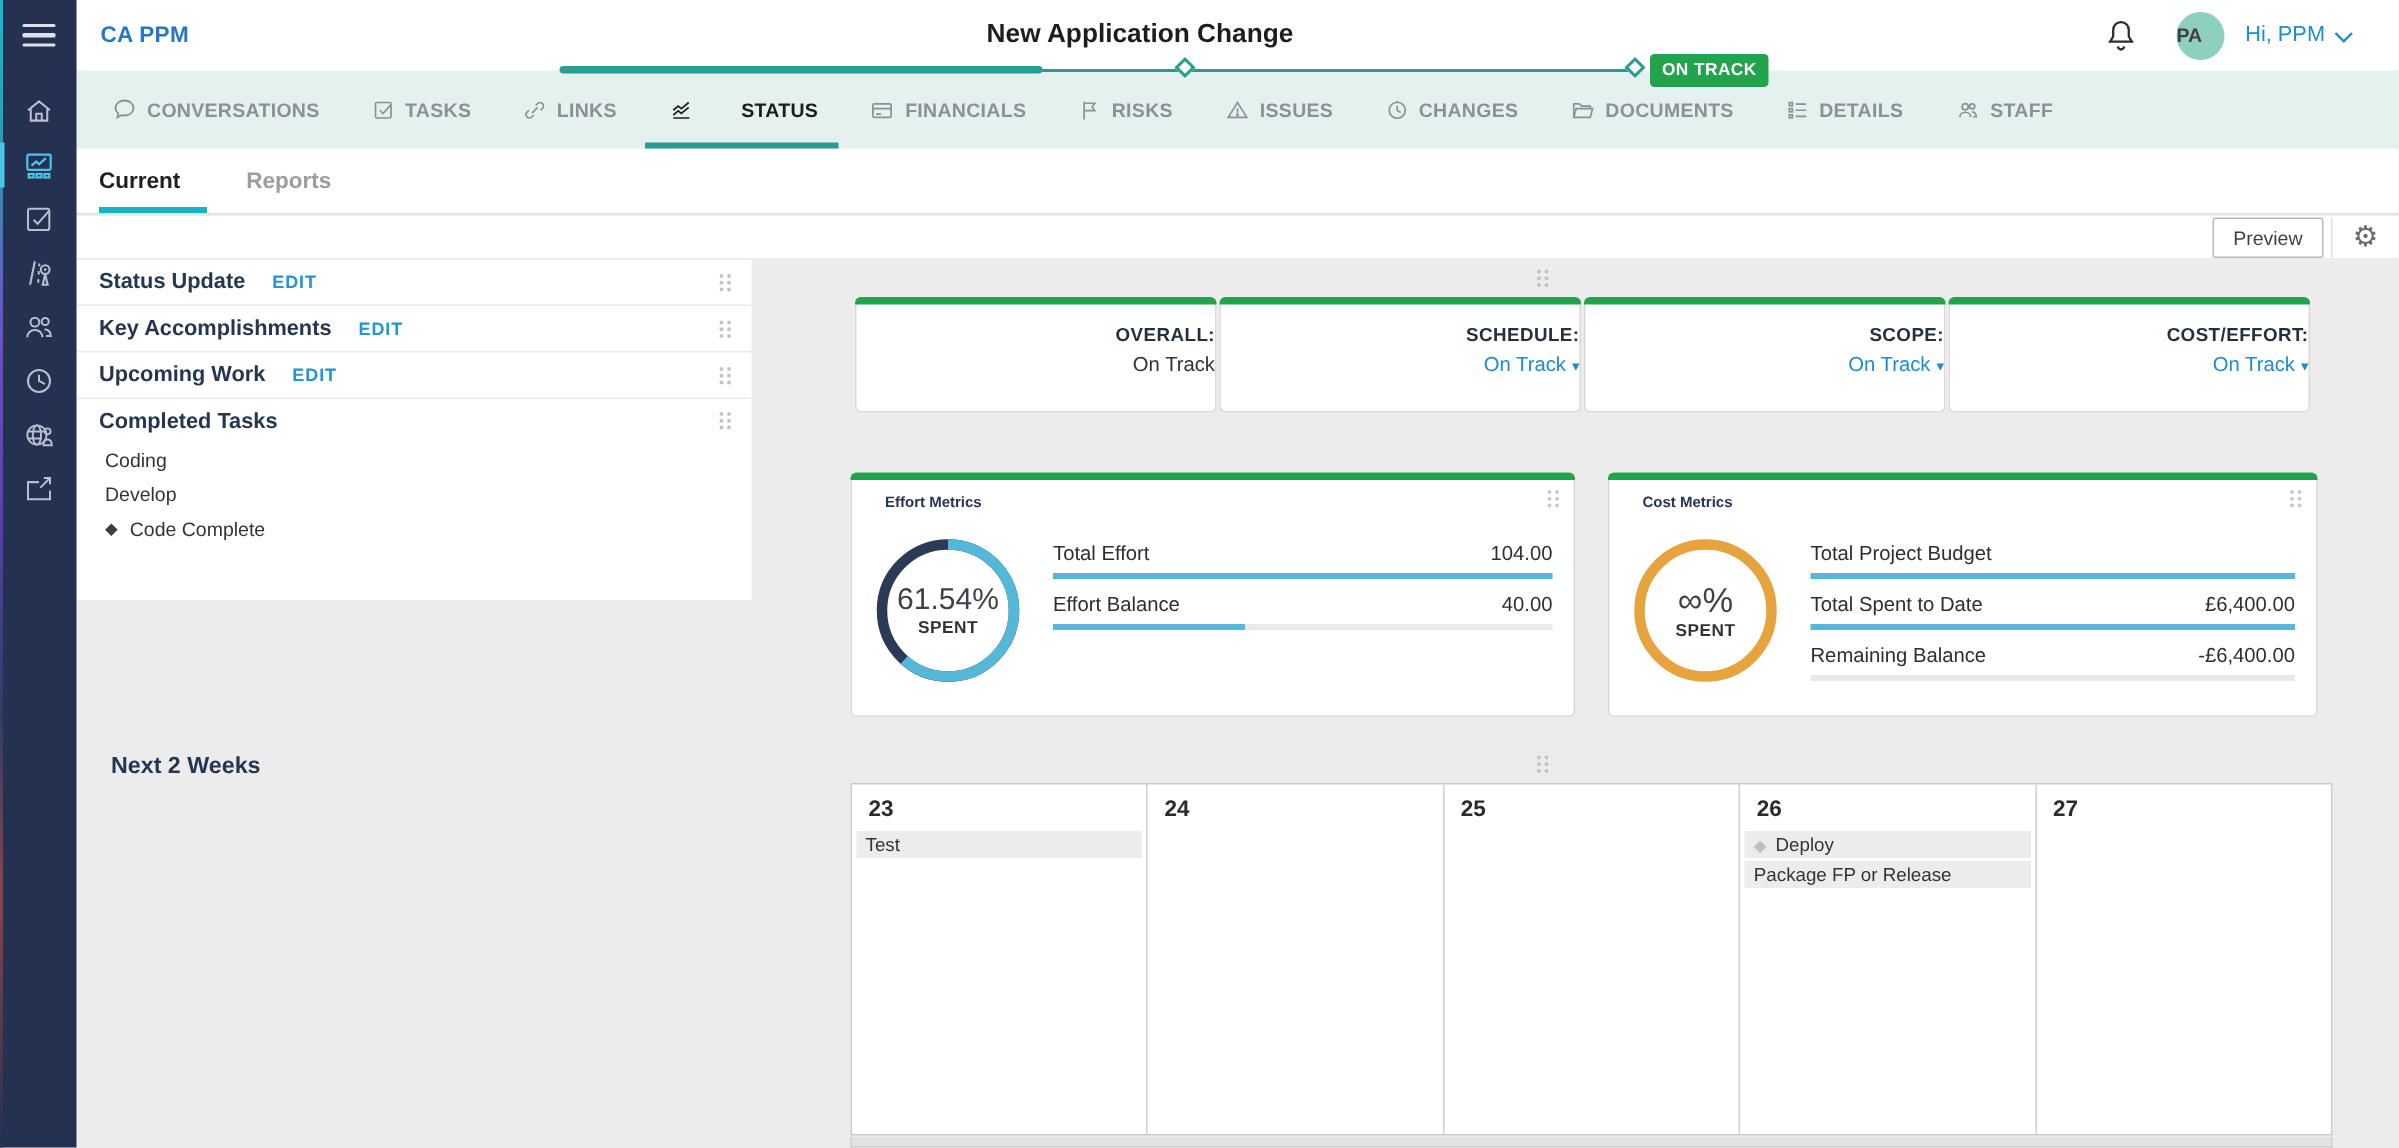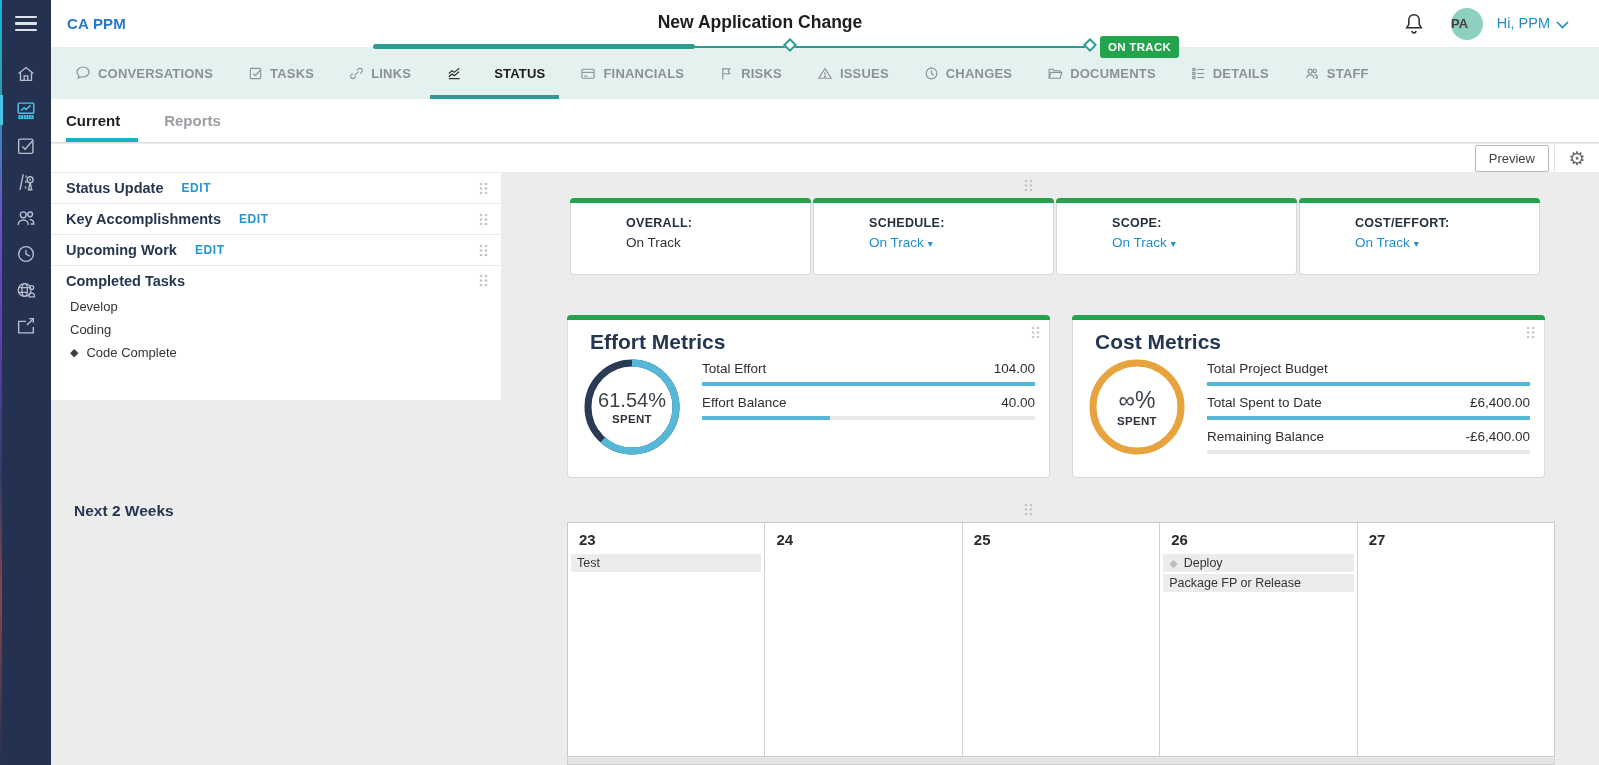--- a/index.html
+++ b/index.html
@@ -81,38 +81,38 @@
   .lp-row { display:flex; align-items:center; height:31px; padding:0 12px 0 15px; border-bottom:1px solid #e9e9e9; }
   .lp-row.no-border { border-bottom:none; height:29px; }
   .lp-title { font-size:14.5px; font-weight:bold; color:#253750; margin-right:18px; }
   .edit-link { font-size:12px; font-weight:bold; color:#2196d3; letter-spacing:.6px; cursor:pointer; }
   .drag { margin-left:auto; cursor:grab; line-height:0; }
   .lp-item { display:flex; align-items:center; height:23px; padding-left:19px; font-size:13px; color:#333; cursor:pointer; }
   .lp-item .milestone-diamond { color:#3d3d3d; font-size:11px; margin-right:8px; }
 
   
   .cards-dots { position:absolute; left:972px; top:6px; cursor:grab; line-height:0; }
-  .status-cards { position:absolute; left:519px; top:26px; width:970px; height:77px; display:flex; gap:2px; }
+  .status-cards { position:absolute; left:519px; top:26px; width:970px; height:77px; display:flex; gap:2px;text-align:right; }
   .status-card { flex:1; background:#fff; border:1px solid #d9d9d9; border-top:none; border-radius:4px;
     position:relative; padding:18px 0 0 55px; }
   .status-card::before { content:''; position:absolute; left:-1px; right:-1px; top:0; height:5px;
     background:var(--status-green,#23a34c); border-radius:4px 4px 0 0; }
   .sc-label { font-size:12.5px; font-weight:bold; color:#23303e; letter-spacing:.3px; margin-bottom:5px; }
   .sc-value { font-size:13.5px; color:#333; }
   .sc-value.link { color:var(--link-blue,#1f8ccc); cursor:pointer; }
   .caret { font-size:10px; margin-left:4px; }
 
   
   .metric-card { position:absolute; top:143px; height:163px; background:#fff; border:1px solid #d9d9d9;
     border-top:none; border-radius:4px; }
   .metric-card::before { content:''; position:absolute; left:-1px; right:-1px; top:0; height:5px;
     background:var(--status-green,#23a34c); border-radius:4px 4px 0 0; }
   .effort-card { left:516px; width:483px; }
   .cost-card  { left:1021px; width:473px; }
-  .mc-title { position:absolute; left:22px; top:15px; font-size:21px; font-weight:bold; color:#253750; }
+  .mc-title { position:absolute; left:22px; top:15px; font-size:10px; font-weight:bold; color:#253750; }
   .mc-dots { position:absolute; right:8px; top:10px; cursor:grab; line-height:0; }
   .mc-body { position:absolute; left:14px; right:14px; top:40px; bottom:10px; display:flex; }
   .gauge-wrap { position:relative; width:100px; height:100px; flex:none; margin-top:2px; }
   .gauge-text { position:absolute; inset:0; display:flex; flex-direction:column; align-items:center; justify-content:center; }
   .gauge-value { font-size:20px; color:#3c4248; }
   .gauge-value.big { font-size:23px; }
   .gauge-label { font-size:11.5px; font-weight:bold; color:#2f3337; margin-top:1px; letter-spacing:.3px; }
   .metric-rows { flex:1; margin-left:20px; padding-top:6px; }
   .metric-row { margin-bottom:9px; }
   .metric-row-top { display:flex; justify-content:space-between; font-size:13.5px; color:#2e2e2e; height:19px; }
@@ -388,24 +388,24 @@
               <circle cx="3" cy="3" r="1.3"></circle>
               <circle cx="8" cy="3" r="1.3"></circle>
               <circle cx="3" cy="7.5" r="1.3"></circle>
               <circle cx="8" cy="7.5" r="1.3"></circle>
               <circle cx="3" cy="12" r="1.3"></circle>
               <circle cx="8" cy="12" r="1.3"></circle>
             </g>
           </svg></span>
     </div>
     <div class="lp-item">
+        <span>Coding</span>
+      </div>
+    <div class="lp-item">
         <span>Develop</span>
-      </div>
-    <div class="lp-item">
-        <span>Coding</span>
       </div>
     <div class="lp-item">
         <span class="milestone-diamond">◆</span>
         <span>Code Complete</span>
       </div>
   </section>
 
   <span class="cards-dots"><svg width="11" height="15" viewBox="0 0 11 15">
         <g fill="#c3c3c3">
           <circle cx="3" cy="3" r="1.3"></circle>

